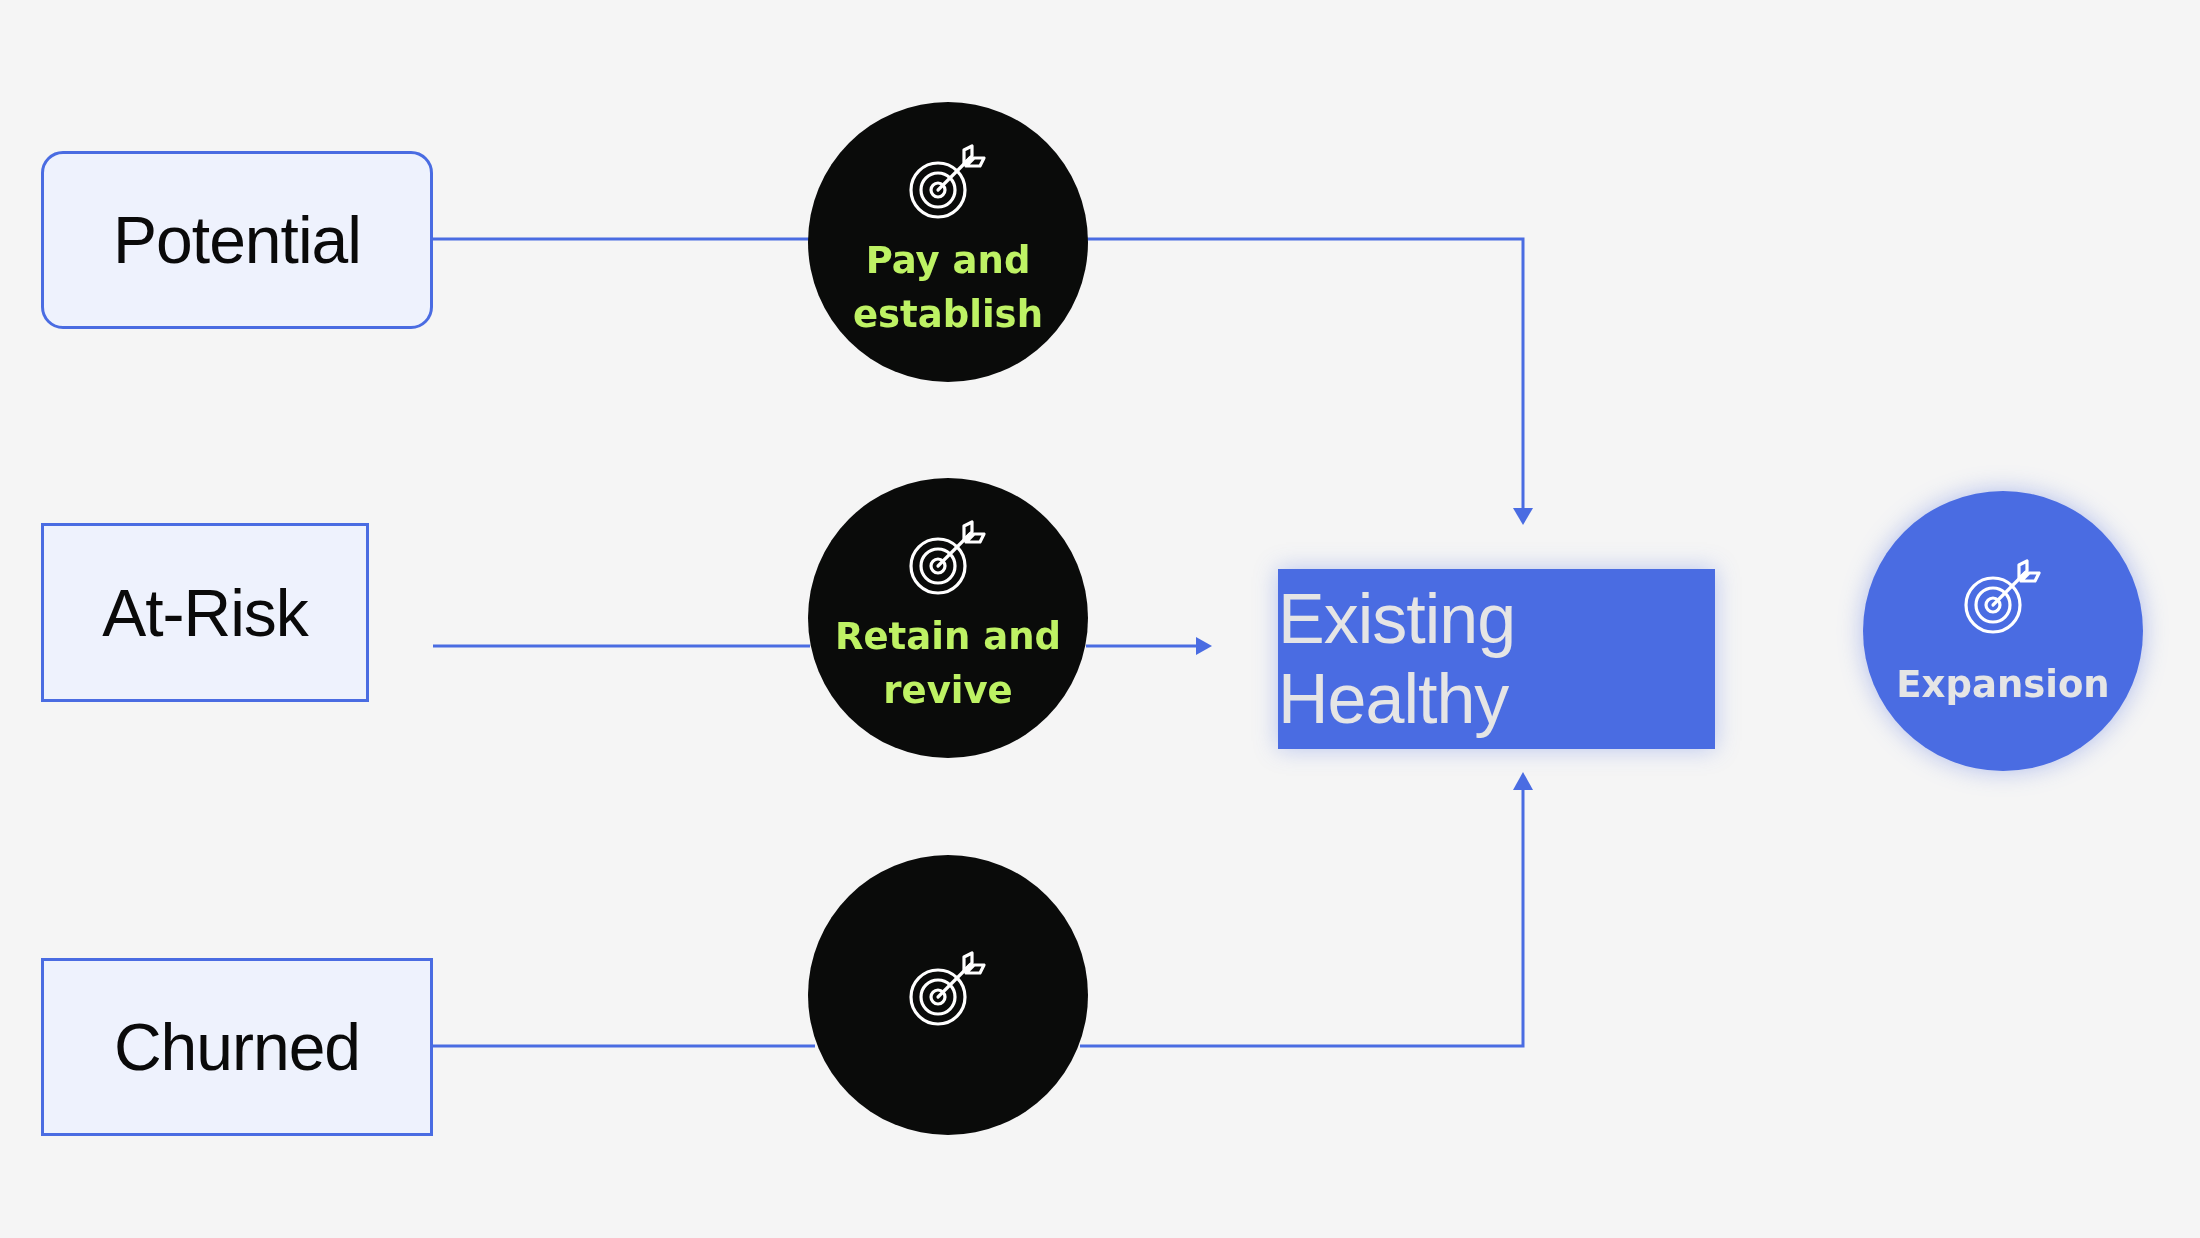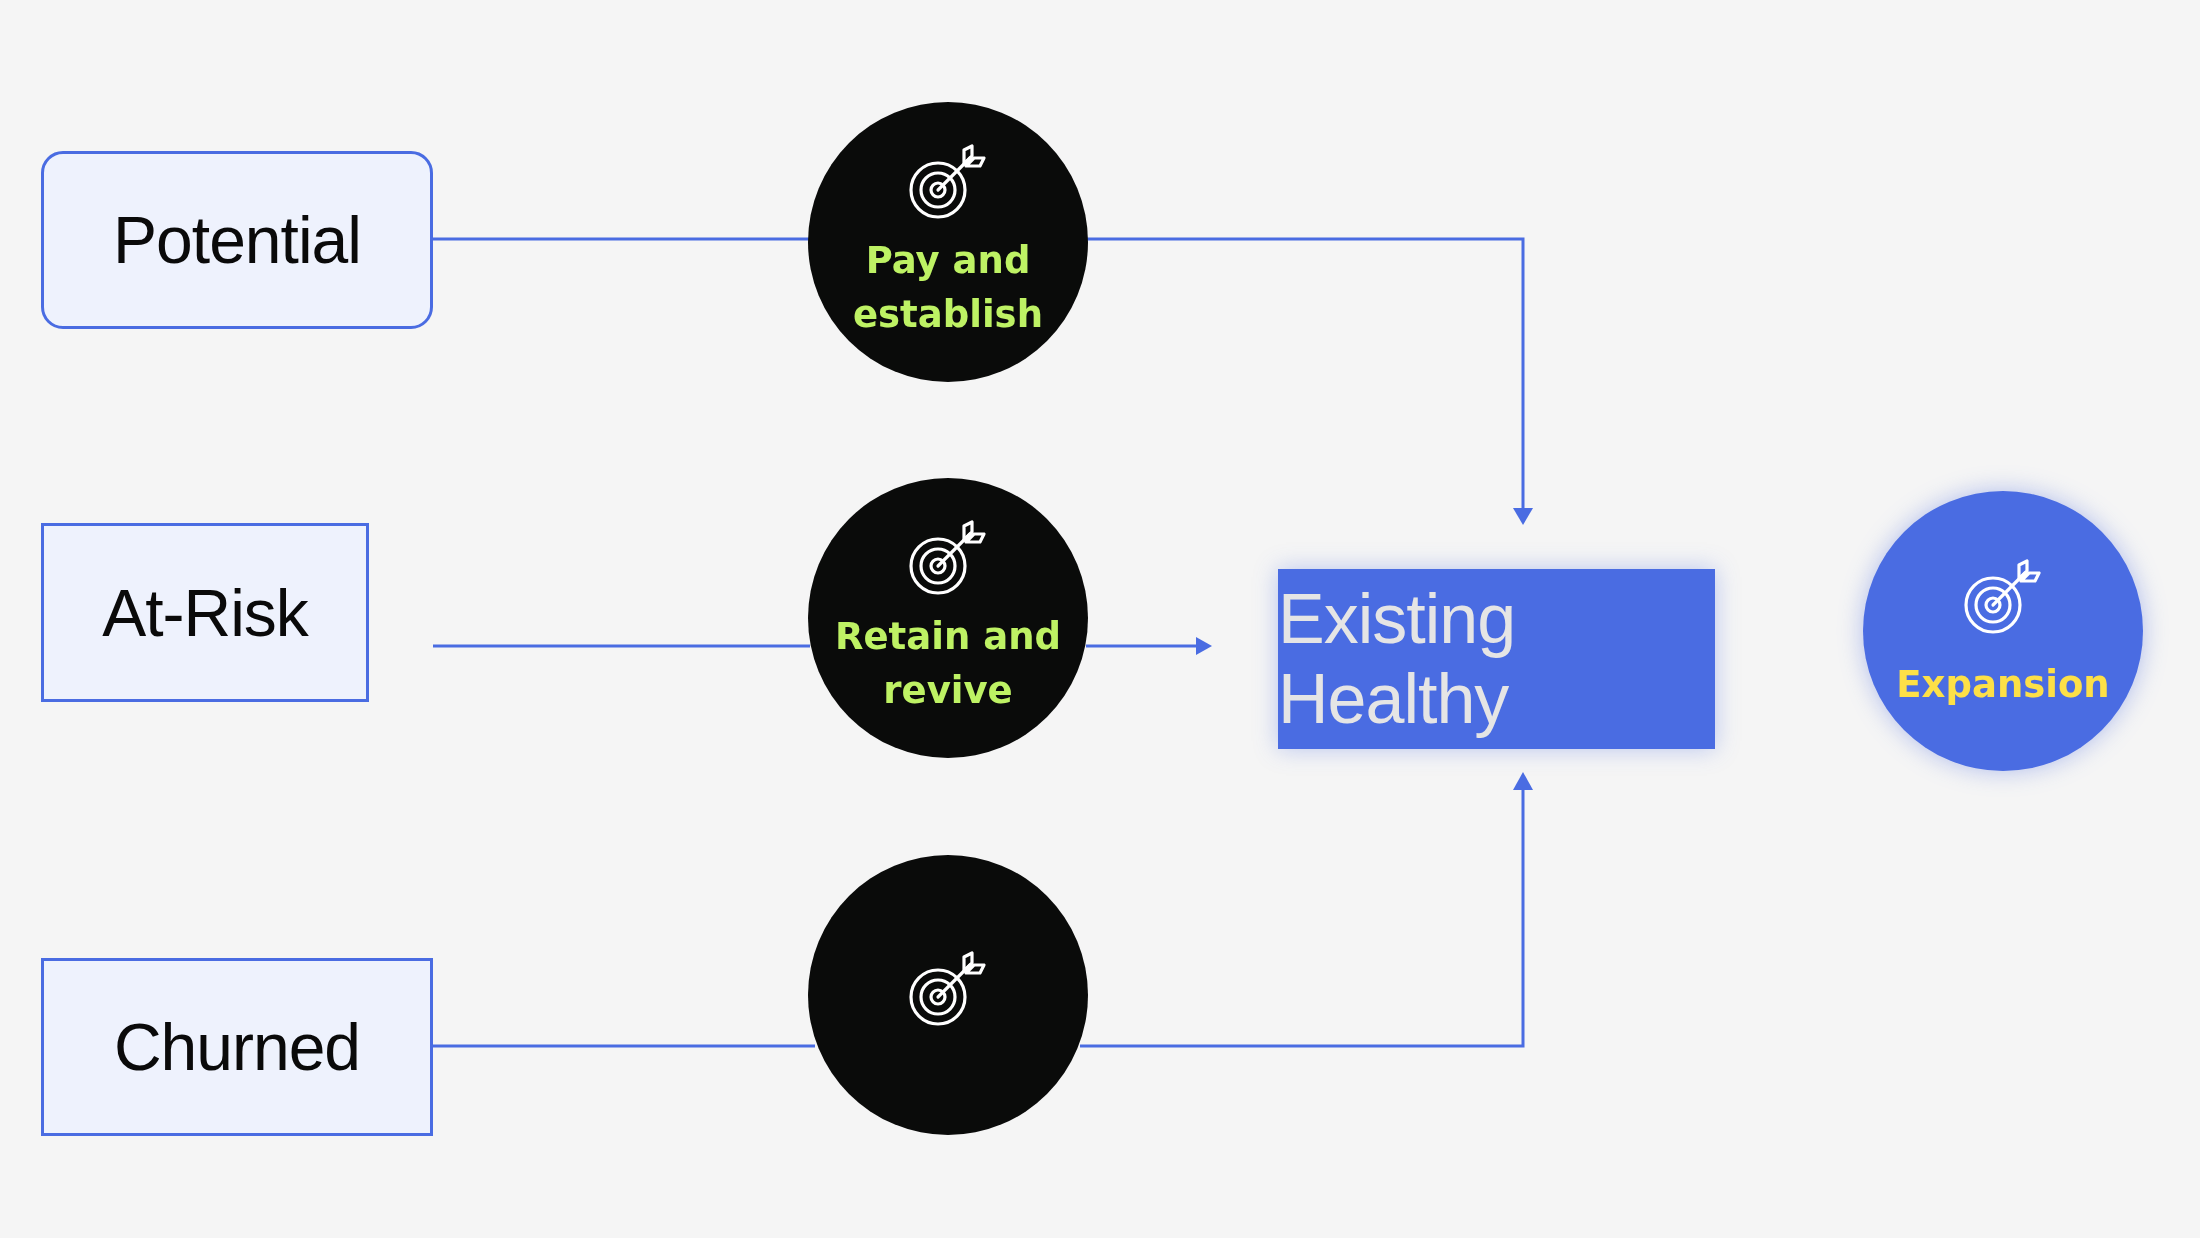--- a/index.html
+++ b/index.html
@@ -3,21 +3,21 @@
 <meta charset="utf-8">
 <style>
   html,body{margin:0;padding:0;}
   body{width:2200px;height:1238px;background:#f5f5f5;position:relative;overflow:hidden;font-family:"Liberation Sans",sans-serif;}
   svg.wires{position:absolute;left:0;top:0;}
   .state{position:absolute;background:#eef2fd;border:3px solid #4a6ce2;box-sizing:border-box;display:flex;align-items:center;justify-content:center;color:#0a0a0a;font-size:66px;letter-spacing:-1px;}
   .action{position:absolute;width:280px;height:280px;border-radius:50%;background:#0a0b0a;color:#bef264;display:flex;flex-direction:column;align-items:center;justify-content:center;text-align:center;}
   .action .lbl{font-family:"DejaVu Sans",sans-serif;font-weight:bold;font-size:37px;line-height:54px;white-space:pre-line;}
   .action svg,.goal svg{display:block;margin-bottom:12px;}
   .hub{position:absolute;left:1278px;top:553px;width:437px;height:180px;background:#4a6ce2;color:#e5e5e5;display:flex;align-items:center;justify-content:center;font-size:70px;letter-spacing:-1px;box-shadow:0 0 22px rgba(74,108,226,0.35);margin-top:16px;}
-  .goal{position:absolute;left:1863px;top:491px;width:280px;height:280px;border-radius:50%;background:#4a6ce2;color:#fde047;display:flex;flex-direction:column;align-items:center;justify-content:center;box-shadow:0 0 24px rgba(74,108,226,0.4);}
+  .goal{position:absolute;left:1863px;top:491px;width:280px;height:280px;border-radius:50%;background:#4a6ce2;color:#e5e5e5;display:flex;flex-direction:column;align-items:center;justify-content:center;box-shadow:0 0 24px rgba(74,108,226,0.4);}
   .goal .lbl{font-family:"DejaVu Sans",sans-serif;font-weight:bold;font-size:37px;margin-top:14px;}
 </style>
 </head>
 <body>
 
 <svg class="wires" width="2200" height="1238" viewBox="0 0 2200 1238">
   <defs>
     <marker id="arr" markerWidth="10" markerHeight="10" refX="9" refY="5" orient="auto" markerUnits="userSpaceOnUse">
       <path d="M0,0 L18,5 L0,10 z" fill="#4a6ce2" transform="scale(0.55,1)"></path>
     </marker>

